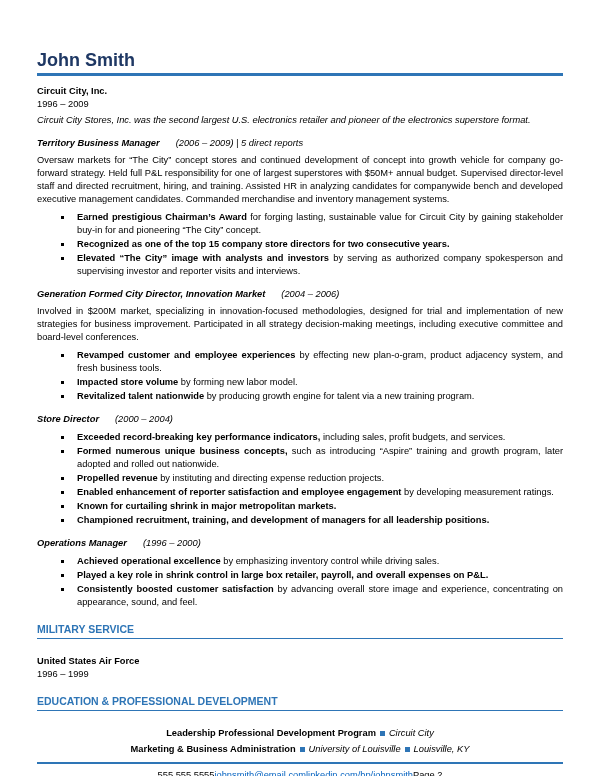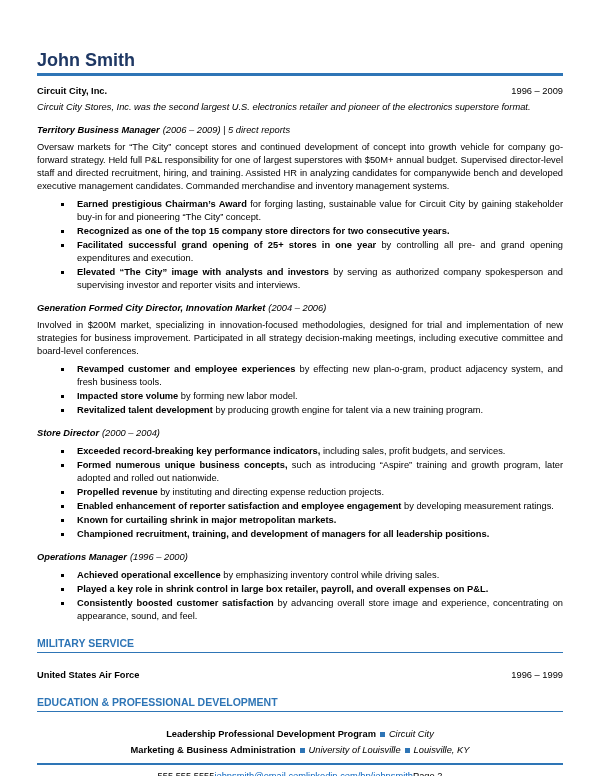--- a/index.html
+++ b/index.html
@@ -13,30 +13,30 @@
     overflow: hidden;
   }
   .page { box-sizing: border-box; width: 600px; height: 652px; padding: 50px 37px 0 37px; }
 
   .name {
     font-size: 18px; line-height: 20px; font-weight: bold;
     color: #1F3864; margin: 0;
   }
   .name-rule { height: 3px; background: #2E75B6; margin-top: 3px; }
 
-  .row { display: flex; justify-content: space-between; align-items: baseline; }
+  .row { display: flex; justify-content: space-between; align-items: baseline; flex-direction: column; }
   .company-row { margin-top: 9px; }
   .company { font-weight: bold; }
   .dates { white-space: nowrap; }
 
   .company-desc { font-style: italic; margin: 3px 0 0 0; }
 
   .role-line { margin: 10px 0 0 0; font-style: italic; }
   .role-title { font-weight: bold; }
-  .role-meta { margin-left: 3px; }
+  .role-meta { margin-left: 16px; }
 
   .summary { margin: 4px 0 0 0; text-align: justify; }
 
   ul.bullets { margin: 5px 0 0 0; padding: 0 0 0 40px; list-style: none; }
   ul.bullets li { position: relative; text-align: justify; margin-bottom: 1px; }
   ul.bullets li::before {
     content: ""; position: absolute; left: -16px; top: 5px;
     width: 3px; height: 3px; background: #000;
   }
   ul.bullets li .b { font-weight: bold; }
@@ -76,32 +76,31 @@
   </div>
   <p class="company-desc">Circuit City Stores, Inc. was the second largest U.S. electronics retailer and pioneer of the electronics superstore format.</p>
 
   <p class="role-line">
     <span class="role-title">Territory Business Manager</span><span class="role-meta">(2006 – 2009) | 5 direct reports</span>
   </p>
   <p class="summary">Oversaw markets for “The City” concept stores and continued development of concept into growth vehicle for company go-forward strategy. Held full P&amp;L responsibility for one of largest superstores with $50M+ annual budget. Supervised director-level staff and directed recruitment, hiring, and training. Assisted HR in analyzing candidates for companywide bench and developed executive management candidates. Commanded merchandise and inventory management systems.</p>
   <ul class="bullets">
       <li><span class="b">Earned prestigious Chairman’s Award</span><span> for forging lasting, sustainable value for Circuit City by gaining stakeholder buy-in for and pioneering “The City” concept.</span></li>
       <li><span class="b">Recognized as one of the top 15 company store directors for two consecutive years.</span><span></span></li>
-      <li><span class="b">Facilitated successful grand opening of 25+ stores in one year</span><span> by controlling all pre- and grand opening expenditures and execution.</span></li>
       <li><span class="b">Elevated “The City” image with analysts and investors</span><span> by serving as authorized company spokesperson and supervising investor and reporter visits and interviews.</span></li>
     </ul>
 
   <p class="role-line">
     <span class="role-title">Generation Formed City Director, Innovation Market</span><span class="role-meta">(2004 – 2006)</span>
   </p>
   <p class="summary">Involved in $200M market, specializing in innovation-focused methodologies, designed for trial and implementation of new strategies for business improvement. Participated in all strategy decision-making meetings, including executive committee and board-level conferences.</p>
   <ul class="bullets">
       <li><span class="b">Revamped customer and employee experiences</span><span> by effecting new plan-o-gram, product adjacency system, and fresh business tools.</span></li>
       <li><span class="b">Impacted store volume</span><span> by forming new labor model.</span></li>
-      <li><span class="b">Revitalized talent development</span><span> by producing growth engine for talent via a new training program.</span></li>
+      <li><span class="b">Revitalized talent nationwide</span><span> by producing growth engine for talent via a new training program.</span></li>
     </ul>
 
   <p class="role-line">
     <span class="role-title">Store Director</span><span class="role-meta">(2000 – 2004)</span>
   </p>
   <ul class="bullets">
       <li><span class="b">Exceeded record-breaking key performance indicators,</span><span> including sales, profit budgets, and services.</span></li>
       <li><span class="b">Formed numerous unique business concepts,</span><span> such as introducing “Aspire” training and growth program, later adopted and rolled out nationwide.</span></li>
       <li><span class="b">Propelled revenue</span><span> by instituting and directing expense reduction projects.</span></li>
       <li><span class="b">Enabled enhancement of reporter satisfaction and employee engagement</span><span> by developing measurement ratings.</span></li>

